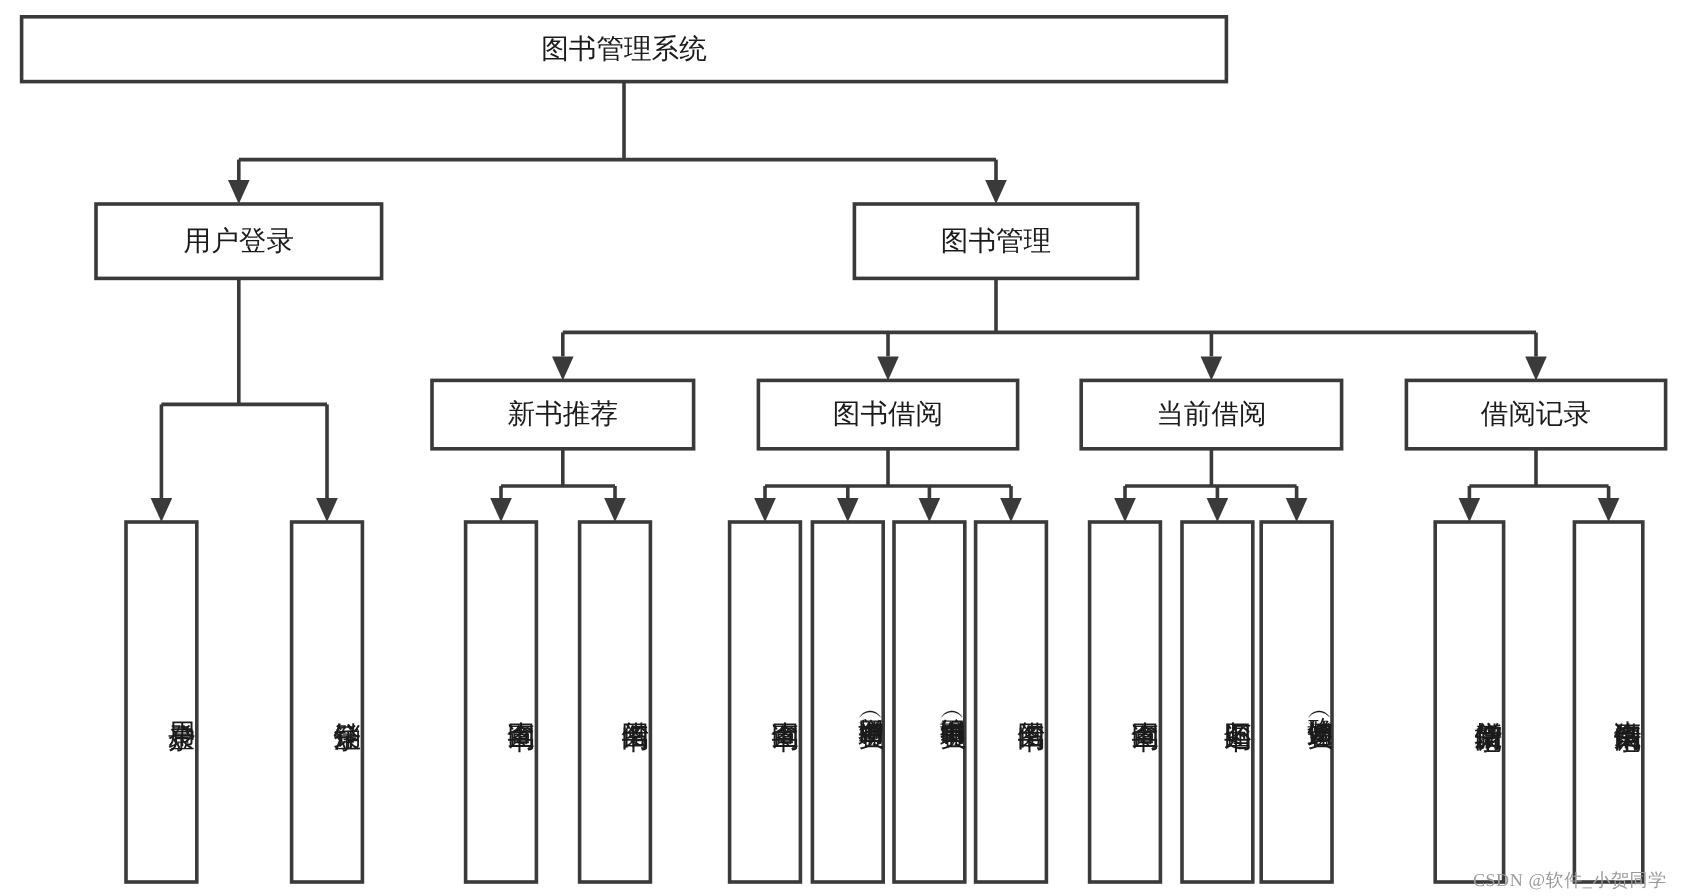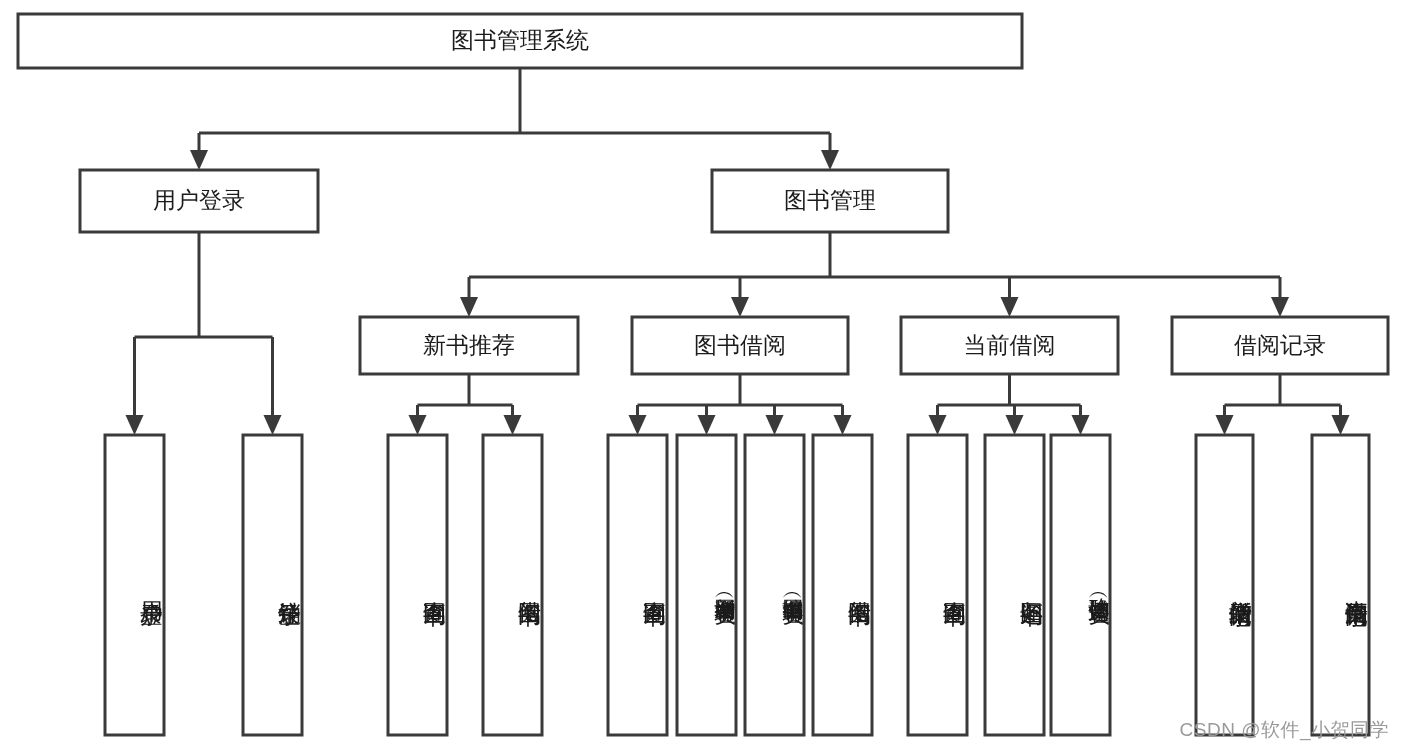--- a/index.html
+++ b/index.html
@@ -62,22 +62,22 @@
     white-space: nowrap;
     pointer-events: none;
     display: flex;
     align-items: flex-start;
     justify-content: center;
   }
   .watermark {
     position: absolute;
     right: 14px;
     bottom: 4px;
-    font-family: Liberation Sans, sans-serif;
-    font-size: 19px;
+    font-family: Liberation Serif, serif;
+    font-size: 15px;
     color: #9a9a9a;
     white-space: nowrap;
     letter-spacing: 0.5px;
   }
 </style>
 </head>
 <body>
 
 <div id="diagram-root">
 

